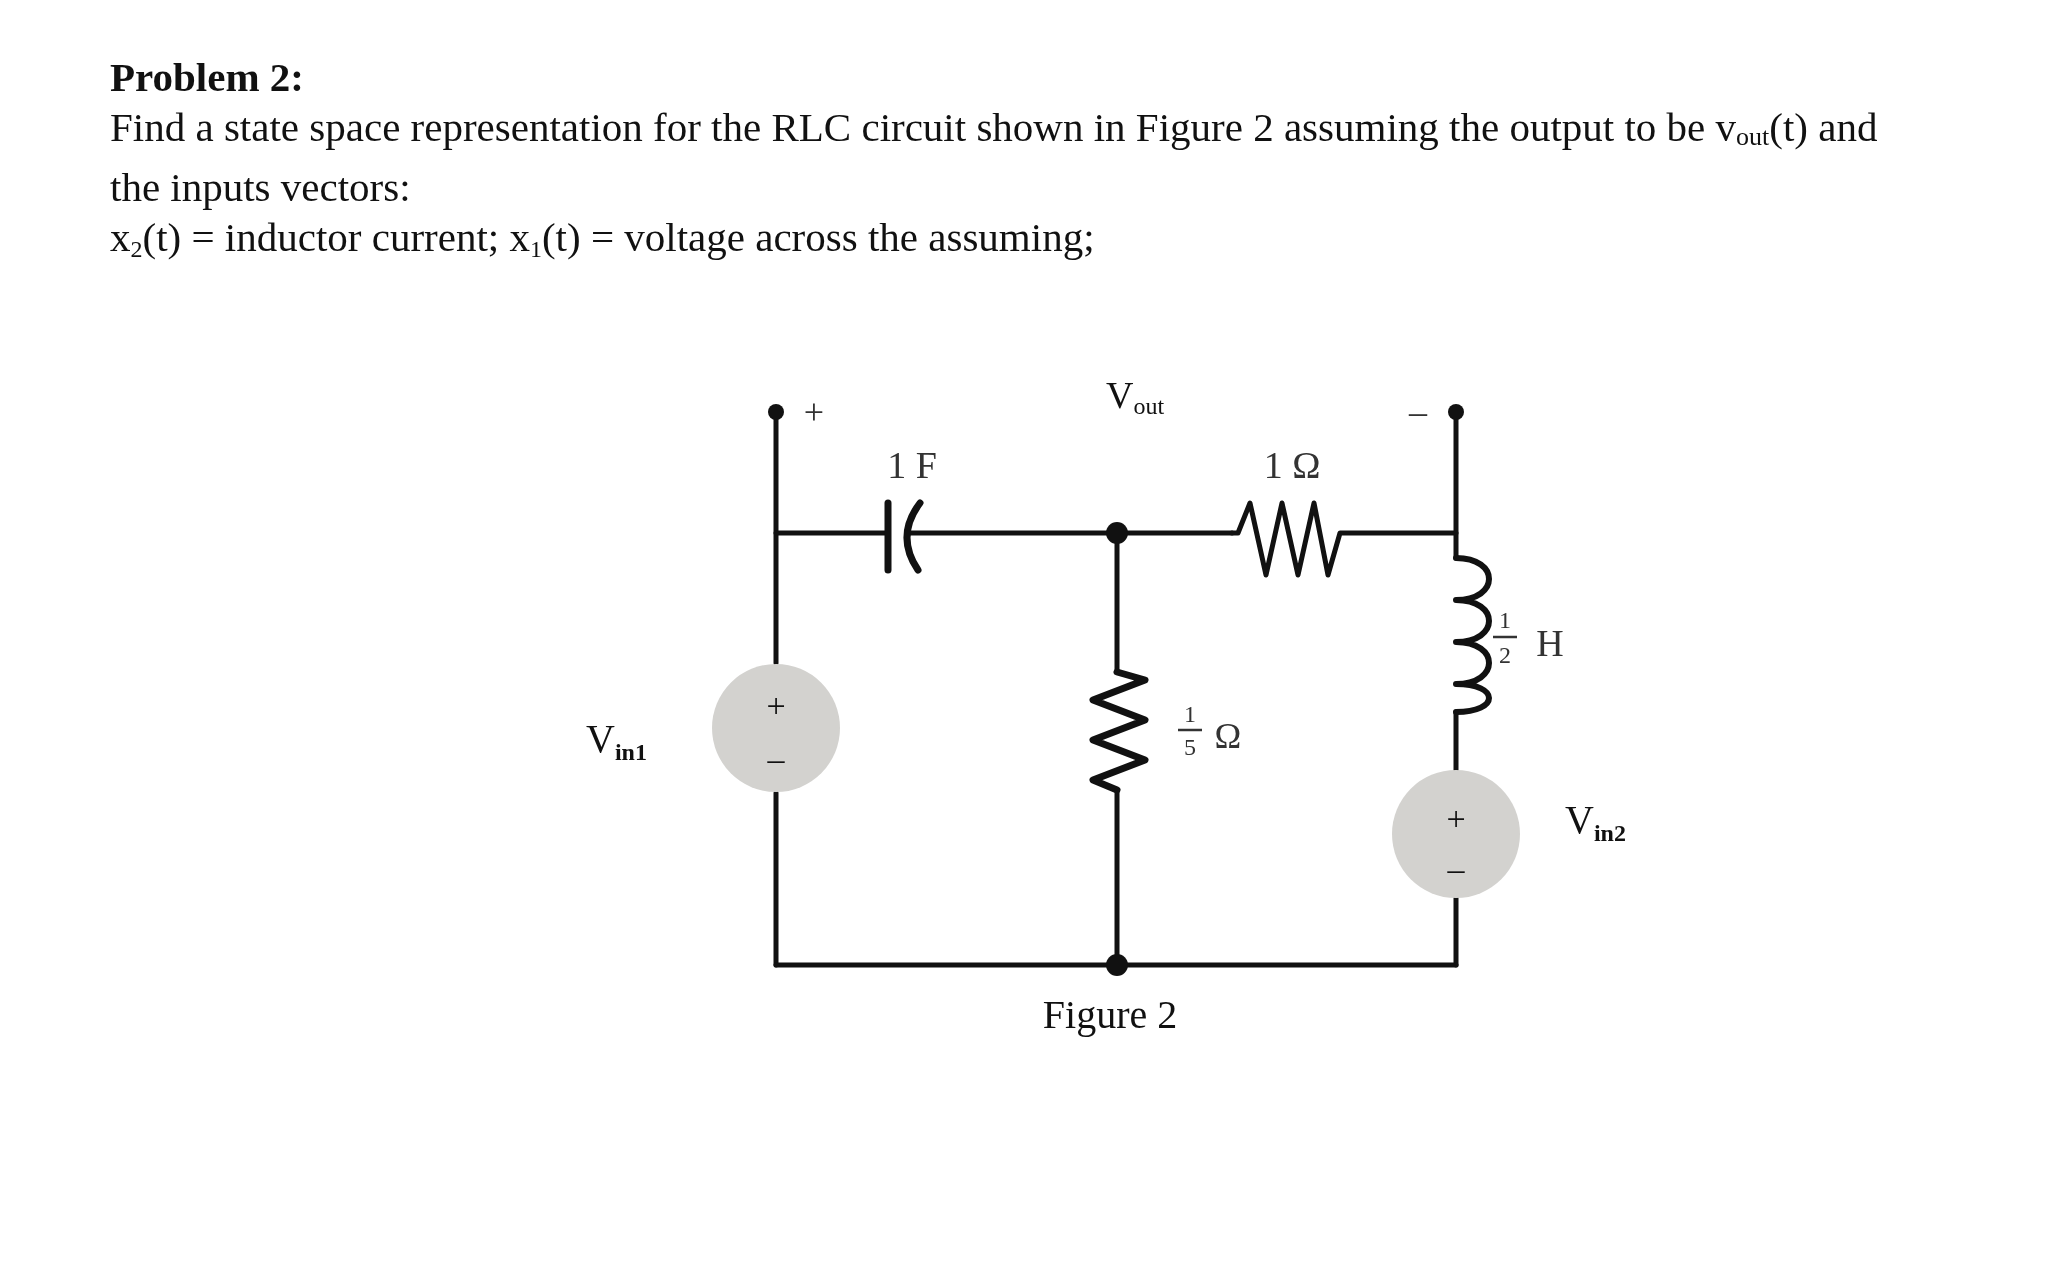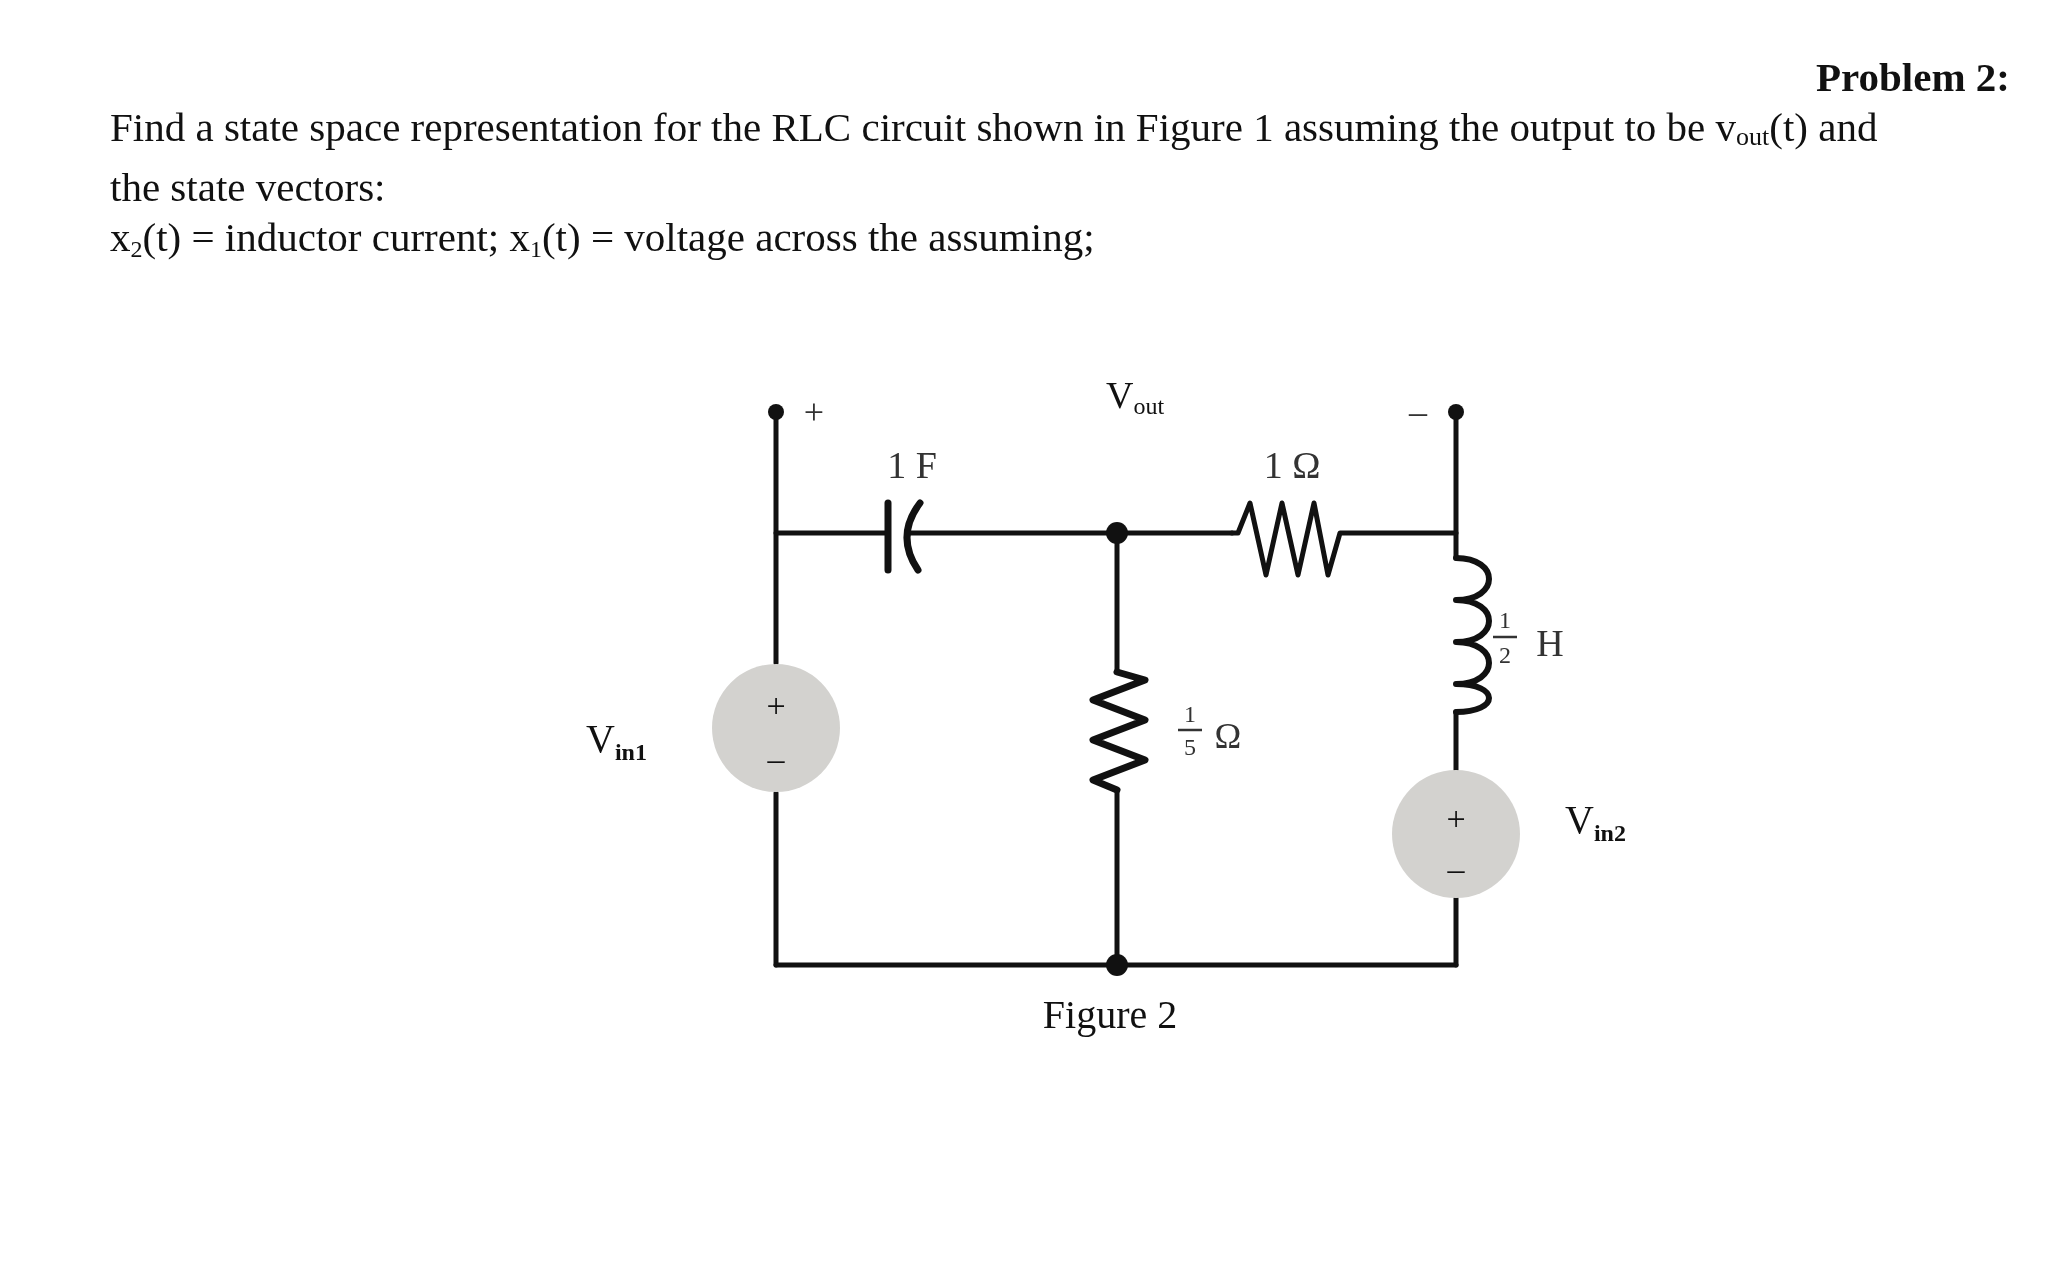--- a/index.html
+++ b/index.html
@@ -1,32 +1,32 @@
 <!DOCTYPE html>
 <html><head>
   <meta charset="utf-8">
   <style>
     html, body { margin: 0; padding: 0; background: #ffffff; }
     body { width: 2046px; height: 1273px; position: relative; overflow: hidden; font-family: "Liberation Serif", "DejaVu Serif", serif; color: #111; }
     .text-block { position: absolute; left: 110px; top: 52px; width: 1900px; font-size: 41px; line-height: 50px; }
-    .title { font-weight: bold; text-align: right; }
+    .title { font-weight: bold; }
     .line { white-space: nowrap; }
     .sub { font-size: 26px; vertical-align: -4px; }
     .sub2 { font-size: 24px; vertical-align: -6px; }
     #circuit { position: absolute; left: 0; top: 0; }
     .svgtext { font-family: "Liberation Serif", "DejaVu Serif", serif; fill: #111; }
     .svglabel { fill: #333; }
   </style>
 </head>
 <body>
 
 <div class="text-block">
   <div class="line title">Problem 2:</div>
-  <div class="line"><span>Find a state space representation for the RLC circuit shown in Figure 1 assuming the output to be v</span><span class="sub">out</span><span>(t) and</span></div>
-  <div class="line">the state vectors:</div>
+  <div class="line"><span>Find a state space representation for the RLC circuit shown in Figure 2 assuming the output to be v</span><span class="sub">out</span><span>(t) and</span></div>
+  <div class="line">the inputs vectors:</div>
   <div class="line"><span>x</span><span class="sub2">2</span><span>(t) = inductor current;  x</span><span class="sub2">1</span><span>(t) = voltage across the assuming;</span></div>
 </div>
 
 <svg id="circuit" width="2046" height="1273" viewBox="0 0 2046 1273">
   <g stroke="#111" stroke-width="5" fill="none" stroke-linecap="round" stroke-linejoin="round">
 
     <line x1="776" y1="412" x2="776" y2="663"></line>
     <line x1="776" y1="793" x2="776" y2="965"></line>
 
     <line x1="776" y1="533" x2="888" y2="533"></line>

